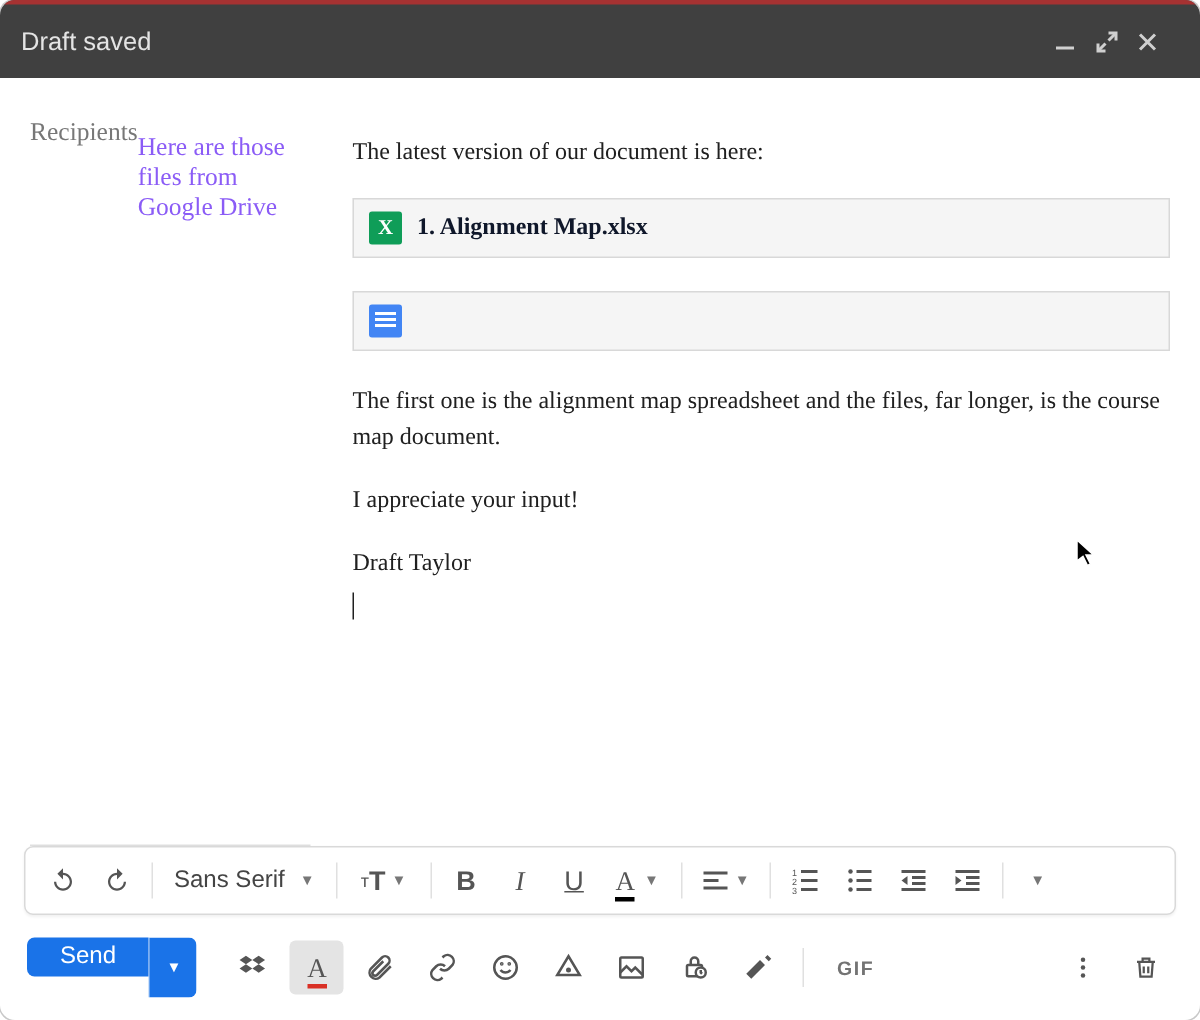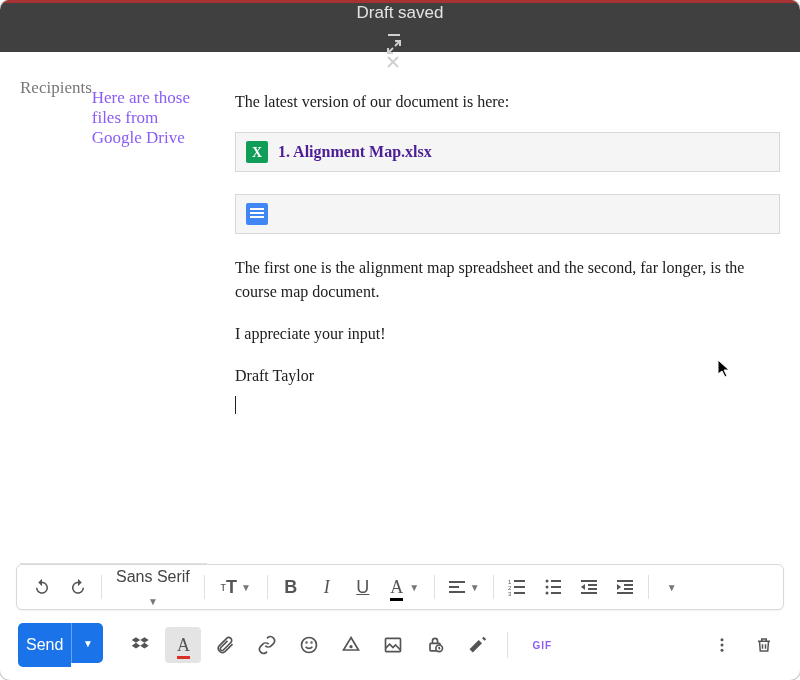--- a/index.html
+++ b/index.html
@@ -1,45 +1,45 @@
 <!DOCTYPE html>
 <html><head>
 <meta charset="utf-8">
 <style>
   * { box-sizing: border-box; margin: 0; padding: 0; }
   html, body { width: 800px; height: 680px; font-family: Arial, Helvetica, sans-serif; background: #fff; overflow: hidden; }
   .window { width: 800px; height: 680px; display: flex; flex-direction: column; border-radius: 10px; overflow: hidden; box-shadow: 0 0 0 1px #c8c8c8; }
-  .titlebar { background: #404040; color: #e4e4e4; display: flex; align-items: center; padding: 0 14px; height: 52px; border-top: 3px solid #a63232; flex-direction: column; }
+  .titlebar { background: #404040; color: #e4e4e4; display: flex; align-items: center; padding: 0 14px; height: 52px; border-top: 3px solid #a63232; }
   .titlebar .title { flex: 1; font-size: 17px; font-weight: 500; }
   .titlebar .win-btn { width: 28px; text-align: center; font-size: 18px; color: #d0d0d0; cursor: pointer; }
   .content { flex: 1; padding: 20px 20px 0 20px; display: flex; flex-direction: row; overflow: hidden; font-family: Liberation Serif, serif; }
   .recipients { color: #777; font-size: 17px; padding: 6px 0 14px 0; border-bottom: 1px solid #e0e0e0; cursor: text; }
   .subject { font-size: 17px; color: #8b5cf6; padding: 16px 0 14px 0; border-bottom: 1px solid #e0e0e0; cursor: text; }
   .body { padding: 18px 0 0 0; font-size: 16px; color: #202020; line-height: 1.5; flex: 1; margin-left: 28px; }
   .body p { margin-bottom: 18px; }
   .attach-chip { display: flex; align-items: center; width: 545px; height: 40px; border: 1px solid #d8d8d8; background: #f5f5f5; padding: 0 10px; margin-bottom: 22px; cursor: pointer; }
   .attach-chip .xls-icon { width: 22px; height: 22px; background: #0f9d58; border-radius: 2px; color: #fff; font-size: 14px; font-weight: bold; display: flex; align-items: center; justify-content: center; margin-right: 10px; }
   .attach-chip .doc-icon-sq { width: 22px; height: 22px; background: #4285f4; border-radius: 2px; margin-right: 10px; position: relative; }
   .attach-chip .doc-icon-sq::before { content:""; position:absolute; left:4px; top:5px; width:14px; height:2px; background:#fff; box-shadow: 0 4px 0 #fff, 0 8px 0 #fff; }
-  .attach-chip .chip-label { color: #4c1d95; font-weight: bold; font-size: 16px; }
+  .attach-chip .chip-label { color: #0f172a; font-weight: bold; font-size: 16px; }
   .cursor-caret { display: inline-block; width: 1px; height: 18px; background: #202020; vertical-align: middle; }
   .mouse-cursor { position: absolute; left: 718px; top: 360px; font-size: 16px; color: #000; pointer-events: none; }
   .toolbar-wrap { padding: 0 16px 0 16px; }
   .format-bar { height: 46px; border: 1px solid #d9d9d9; border-radius: 6px; background: #fff; display: flex; align-items: center; padding: 0 8px; gap: 2px; box-shadow: 0 1px 2px rgba(0,0,0,0.06); }
   .fb-btn { width: 34px; height: 34px; display: flex; align-items: center; justify-content: center; color: #555; cursor: pointer; border-radius: 3px; }
   .fb-sep { width: 1px; height: 24px; background: #e0e0e0; margin: 0 4px; }
-  .font-sel { display: flex; align-items: center; color: #444; font-size: 16px; padding: 0 8px; cursor: pointer; gap: 10px; flex-direction: column; }
+  .font-sel { display: flex; align-items: center; color: #444; font-size: 16px; padding: 0 8px; cursor: pointer; gap: 10px; }
   .caret-dn { font-size: 10px; color: #777; }
   .bottom-bar { height: 70px; display: flex; align-items: center; padding: 0 18px; gap: 6px; }
   .send-group { display: flex; }
-  .send-btn { background: #1a73e8; color: #fff; border: none; height: 44px; padding: 0 8px; font-size: 16px; font-weight: 500; border-radius: 5px 0 0 5px; cursor: pointer; }
+  .send-btn { background: #1a73e8; color: #fff; border: none; height: 26px; padding: 0 22px; font-size: 16px; font-weight: 500; border-radius: 5px 0 0 5px; cursor: pointer; }
   .send-more { background: #1a73e8; color: #fff; width: 32px; height: 40px; display: flex; align-items: center; justify-content: center; border-radius: 0 5px 5px 0; border-left: 1px solid rgba(255,255,255,0.35); cursor: pointer; font-size: 10px; }
   .bb-icon { width: 36px; height: 36px; display: flex; align-items: center; justify-content: center; color: #555; cursor: pointer; border-radius: 4px; font-size: 18px; }
   .bb-icon.active { background: #e4e4e4; }
-  .gif-btn { color: #8b5cf6; font-weight: bold; font-size: 10px; letter-spacing: 1px; }
+  .gif-btn { color: #737373; font-weight: bold; font-size: 13px; letter-spacing: 1px; }
   .spacer { flex: 1; }
   svg { display: block; }
   .underline-a { position: relative; font-family: 'Times New Roman', serif; font-size: 18px; }
   .underline-a .bar-black { position: absolute; left: 0; right: 0; bottom: -3px; height: 3px; background: #000; }
   .underline-a .bar-red { position: absolute; left: 0; right: 0; bottom: -3px; height: 3px; background: #d93025; }
 </style>
 </head>
 <body>
 
 <div class="window">
@@ -75,21 +75,21 @@
 
       <div class="attach-chip">
         <div class="xls-icon">X</div>
         <div class="chip-label">1. Alignment Map.xlsx</div>
       </div>
 
       <div class="attach-chip">
         <div class="doc-icon-sq"></div>
       </div>
 
-      <p>The first one is the alignment map spreadsheet and the second, far longer, is the course map document.</p>
+      <p>The first one is the alignment map spreadsheet and the files, far longer, is the course map document.</p>
       <p>I appreciate your input!</p>
       <p style="margin-bottom:4px">Draft Taylor</p>
       <span class="cursor-caret"></span>
     </div>
   </div>
 
   <div class="toolbar-wrap">
     <div class="format-bar">
       <div class="fb-btn">
         <svg width="18" height="18" viewBox="0 0 24 24" fill="#555">

